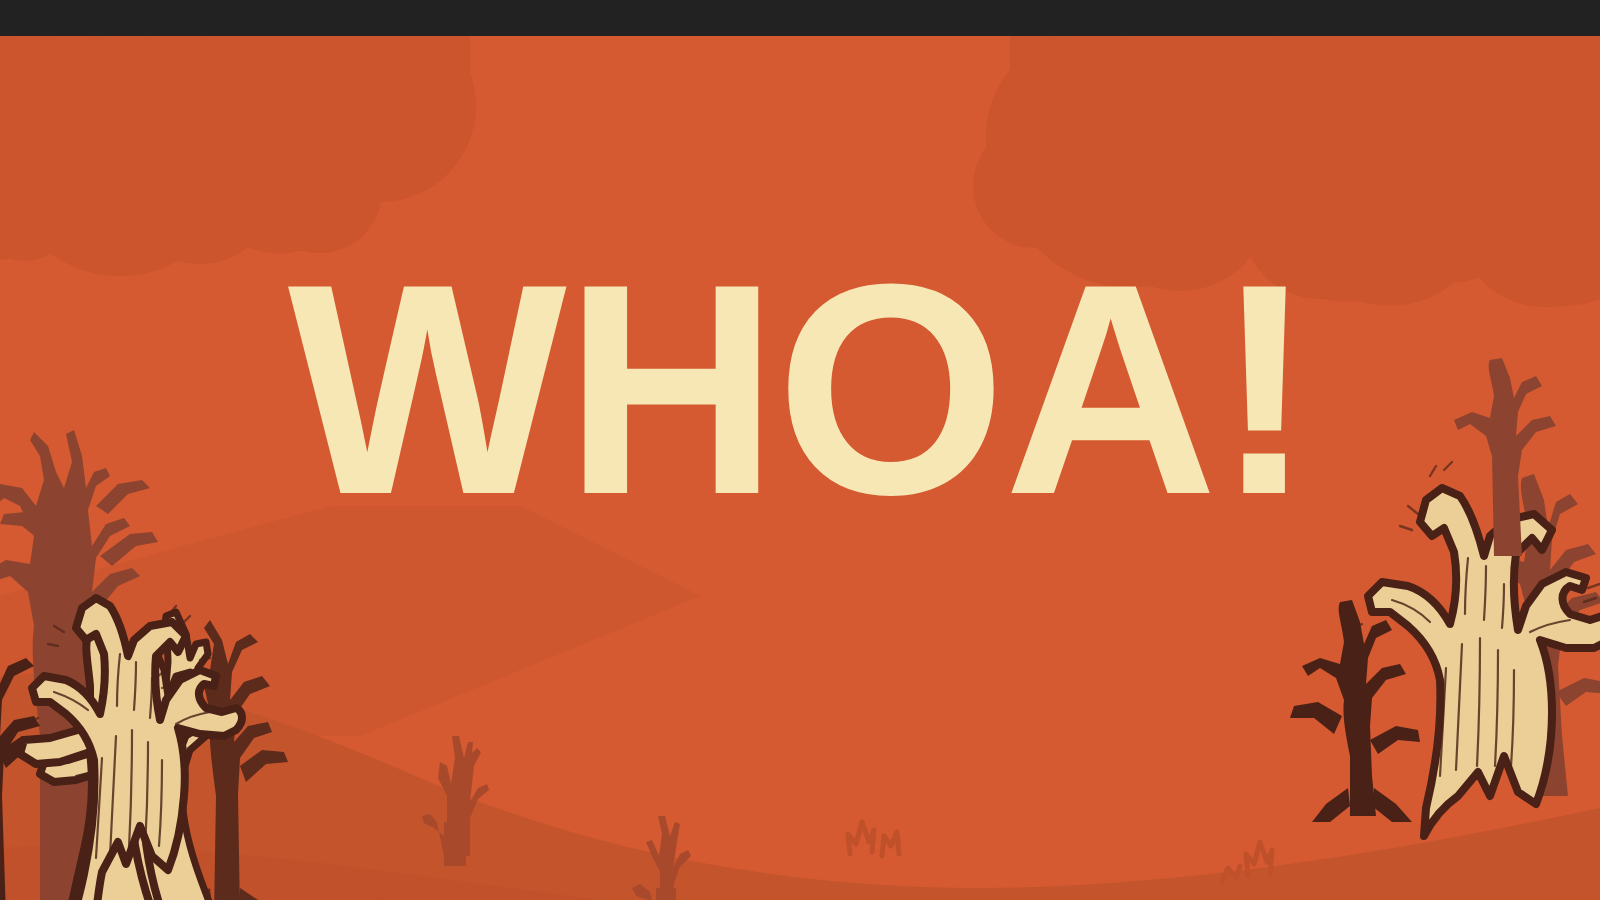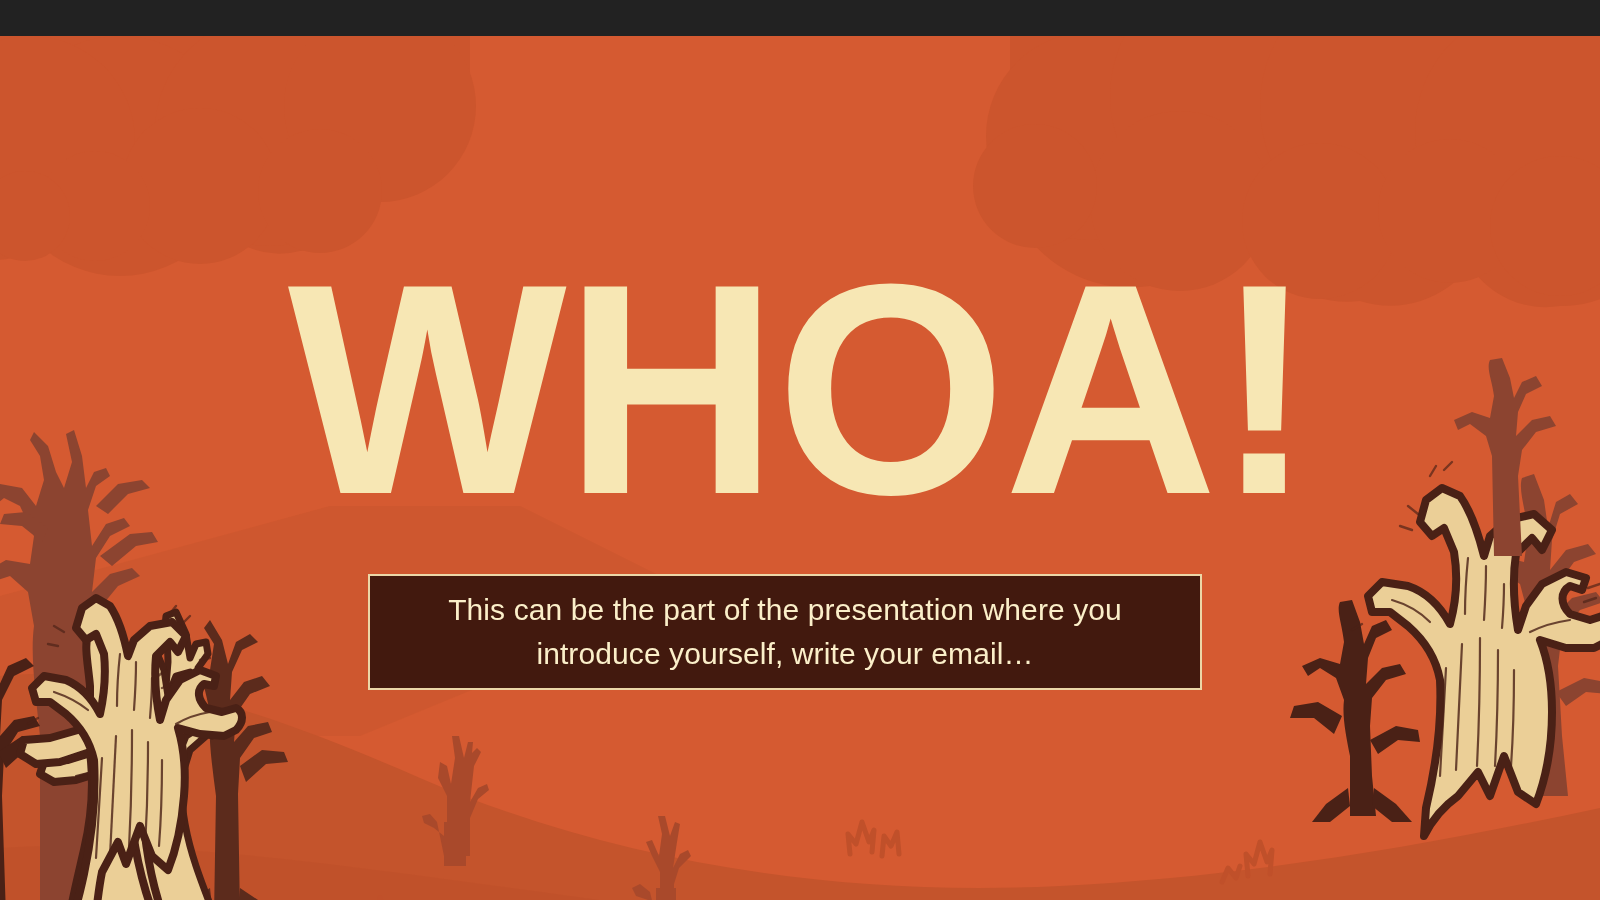--- a/index.html
+++ b/index.html
@@ -405,19 +405,16 @@
                L 1518,440 L 1522,520 L 1494,520 Z"></path>
     </g>
   </svg>
 
   <div class="layer" id="content-layer">
 
     <div class="title-wrap">
       <h1 class="slide-title">WHOA!</h1>
     </div>
 
-    <div class="subtitle-box">
-      <p class="subtitle-text">This can be the part of the presentation where you introduce yourself, write your email…</p>
-    </div>
 
   </div>
 
 </div>
 
 </body></html>

